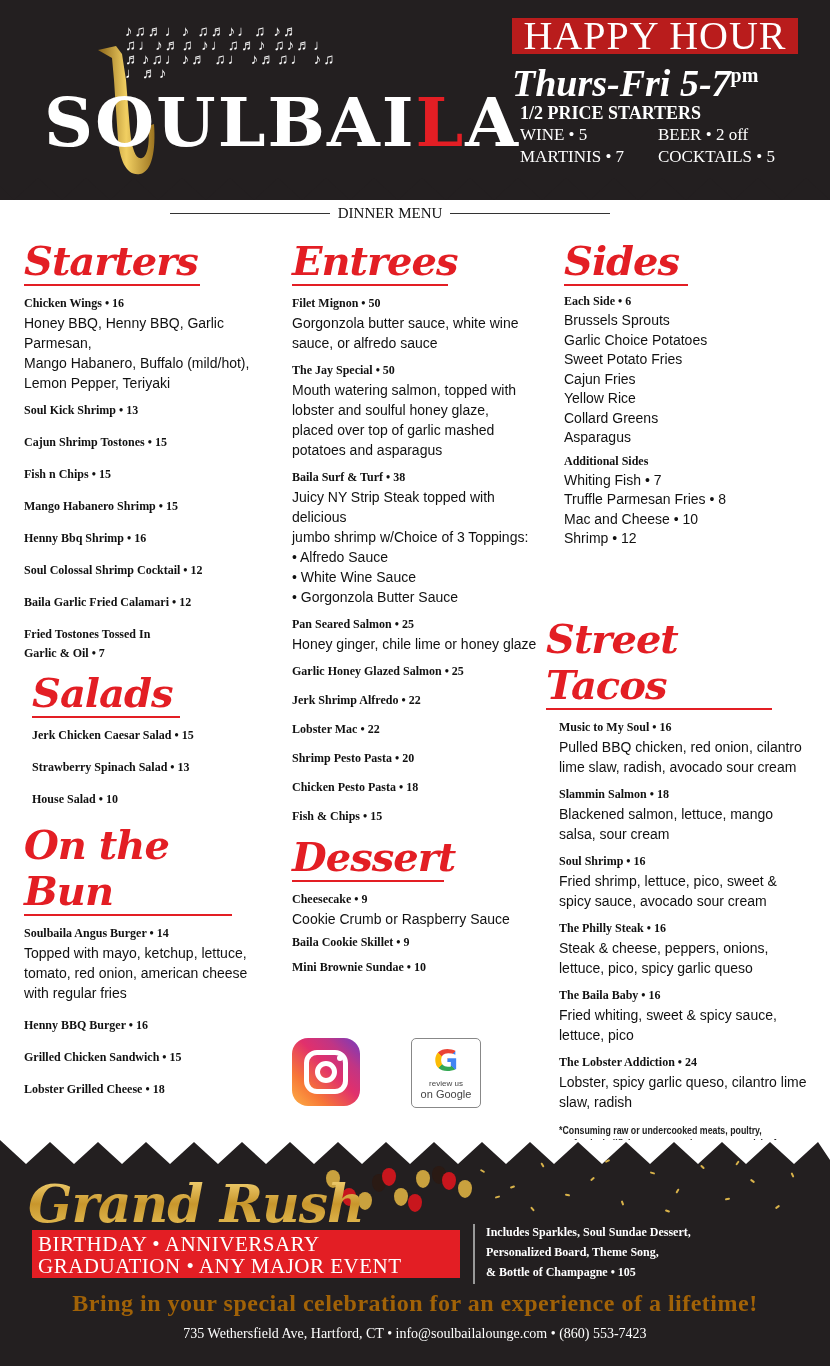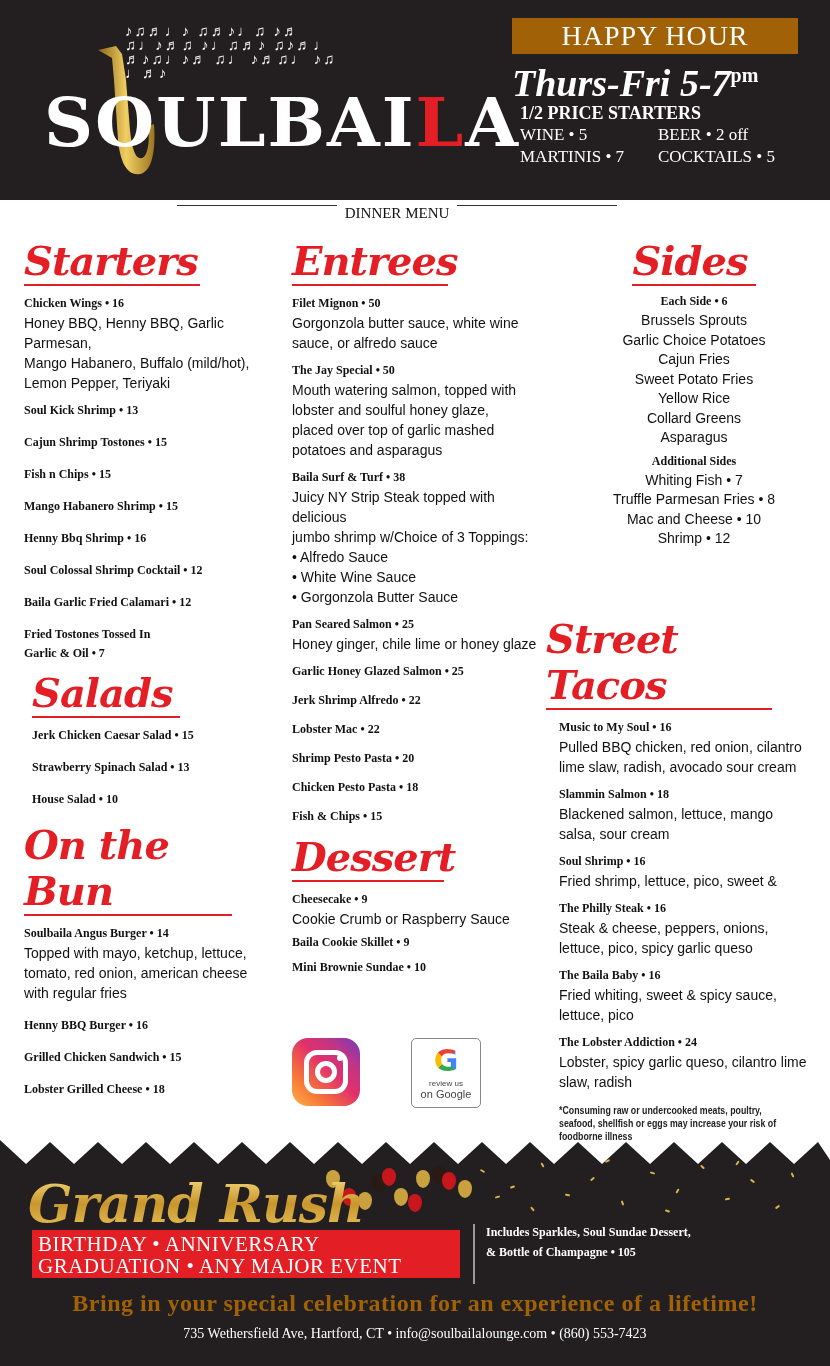--- a/index.html
+++ b/index.html
@@ -9,28 +9,28 @@
   
   .header { position: absolute; left: 0; top: 0; width: 830px; height: 200px; background: #231f20; }
   .zig-top { position: absolute; left: 0; top: 178px; width: 830px; height: 24px; }
   .logo { position: absolute; left: 40px; top: 20px; width: 290px; height: 150px; }
   .logo-text { position: absolute; left: 4px; top: 62px; font-family: "DejaVu Serif", serif; font-size: 68px; color: #fff; letter-spacing: 2px; font-weight: bold; }
   .logo-text .shoe { color: #e31e24; }
   .notes { position: absolute; left: 85px; top: 4px; width: 240px; height: 70px; color: #fff; font-size: 15px; line-height: 14px; letter-spacing: 2px; overflow: hidden; }
   .sax { position: absolute; left: 56px; top: 20px; }
 
   .hh { position: absolute; left: 512px; top: 18px; width: 286px; }
-  .hh-title { background: #a16207; color: #fff; font-family: "Liberation Serif", serif; font-size: 28px; line-height: 36px; text-align: center; letter-spacing: 1px; padding: 0 4px; }
+  .hh-title { background: #b91c1c; color: #fff; font-family: "Liberation Serif", serif; font-size: 40px; line-height: 36px; text-align: center; letter-spacing: 1px; padding: 0 4px; }
   .hh-days { color: #fff; font-family: "Liberation Serif", serif; font-style: italic; font-weight: bold; font-size: 38px; line-height: 42px; margin-top: 0; padding-left: 0px; }
   .hh-days sup { font-size: 20px; font-style: normal; }
   .hh-sub { color: #fff; font-family: "Liberation Serif", serif; font-weight: bold; font-size: 18px; line-height: 22px; margin-left: 8px; margin-top: -2px; }
   .hh-grid { display: grid; grid-template-columns: 138px 150px; margin-left: 8px; color: #fff; font-family: "Liberation Serif", serif; font-size: 17px; line-height: 22px; }
 
   
-  .dinner { position: absolute; top: 205px; left: 177px; width: 440px; display: flex; align-items: flex-start; gap: 8px; }
+  .dinner { position: absolute; top: 205px; left: 170px; width: 440px; display: flex; align-items: center; gap: 8px; }
   .dinner .line { flex: 1; height: 1px; background: #333; }
   .dinner span { font-family: "Liberation Serif", serif; font-size: 15px; letter-spacing: 0px; }
 
   
   .col { position: absolute; }
   .sec-title { font-family: "DejaVu Serif", serif; font-style: italic; font-weight: bold; color: #e31e24; font-size: 40px; line-height: 46px; border-bottom: 2px solid #e31e24; display: inline-block; padding-right: 8px; letter-spacing: -1px; }
   .item-name { font-family: "Liberation Serif", serif; font-weight: bold; font-size: 12px; line-height: 19px; color: #111; }
   .item-desc { font-family: "Liberation Sans", sans-serif; font-size: 14px; line-height: 20px; color: #111; }
   .gap1 { height: 8px; } .gap2 { height: 13px; }
 
@@ -207,29 +207,29 @@
   <div class="frame"></div>
   <div class="lens"></div>
   <div class="dot"></div>
 </div>
 <div class="google">
   <div class="g">G</div>
   <div class="r1">review us</div>
   <div class="r2">on Google</div>
 </div>
 
-<div class="col" style="left:564px; top:238px; width:260px;text-align:center;">
+<div class="col" style="left:564px; top:238px; width:260px;">
   <div class="sec-title" style="width:124px;">Sides</div>
   <div style="height:6px"></div>
   <div class="item-name">Each Side • 6</div>
   <div class="sides-list">
     <div class="item-desc">Brussels Sprouts</div>
     <div class="item-desc">Garlic Choice Potatoes</div>
+    <div class="item-desc">Sweet Potato Fries</div>
     <div class="item-desc">Cajun Fries</div>
-    <div class="item-desc">Sweet Potato Fries</div>
     <div class="item-desc">Yellow Rice</div>
     <div class="item-desc">Collard Greens</div>
     <div class="item-desc">Asparagus</div>
   </div>
   <div style="height:4px"></div>
   <div class="item-name">Additional Sides</div>
   <div class="sides-list">
     <div class="item-desc">Whiting Fish • 7</div>
     <div class="item-desc">Truffle Parmesan Fries • 8</div>
     <div class="item-desc">Mac and Cheese • 10</div>
@@ -244,20 +244,21 @@
     <div class="item-name">Music to My Soul • 16</div>
     <div class="item-desc">Pulled BBQ chicken, red onion, cilantro</div>
     <div class="item-desc">lime slaw, radish, avocado sour cream</div>
     <div class="gap1"></div>
     <div class="item-name">Slammin Salmon • 18</div>
     <div class="item-desc">Blackened salmon, lettuce, mango</div>
     <div class="item-desc">salsa, sour cream</div>
     <div class="gap1"></div>
     <div class="item-name">Soul Shrimp • 16</div>
     <div class="item-desc">Fried shrimp, lettuce, pico, sweet &amp;</div>
+    <div class="item-desc">spicy sauce, avocado sour cream</div>
     <div class="gap1"></div>
     <div class="item-name">The Philly Steak • 16</div>
     <div class="item-desc">Steak &amp; cheese, peppers, onions,</div>
     <div class="item-desc">lettuce, pico, spicy garlic queso</div>
     <div class="gap1"></div>
     <div class="item-name">The Baila Baby • 16</div>
     <div class="item-desc">Fried whiting, sweet &amp; spicy sauce,</div>
     <div class="item-desc">lettuce, pico</div>
     <div class="gap1"></div>
     <div class="item-name">The Lobster Addiction • 24</div>
@@ -313,16 +314,17 @@
 </div>
 
 <div class="grand">Grand Rush</div>
 <div class="events">
   <div>BIRTHDAY • ANNIVERSARY</div>
   <div>GRADUATION • ANY MAJOR EVENT</div>
 </div>
 <div class="vline"></div>
 <div class="includes">
   <div>Includes Sparkles, Soul Sundae Dessert,</div>
+  <div>Personalized Board, Theme Song,</div>
   <div>&amp; Bottle of Champagne • 105</div>
 </div>
 <div class="bring">Bring in your special celebration for an experience of a lifetime!</div>
 <div class="contact">735 Wethersfield Ave, Hartford, CT • info@soulbailalounge.com • (860) 553-7423</div>
 
 </body></html>

